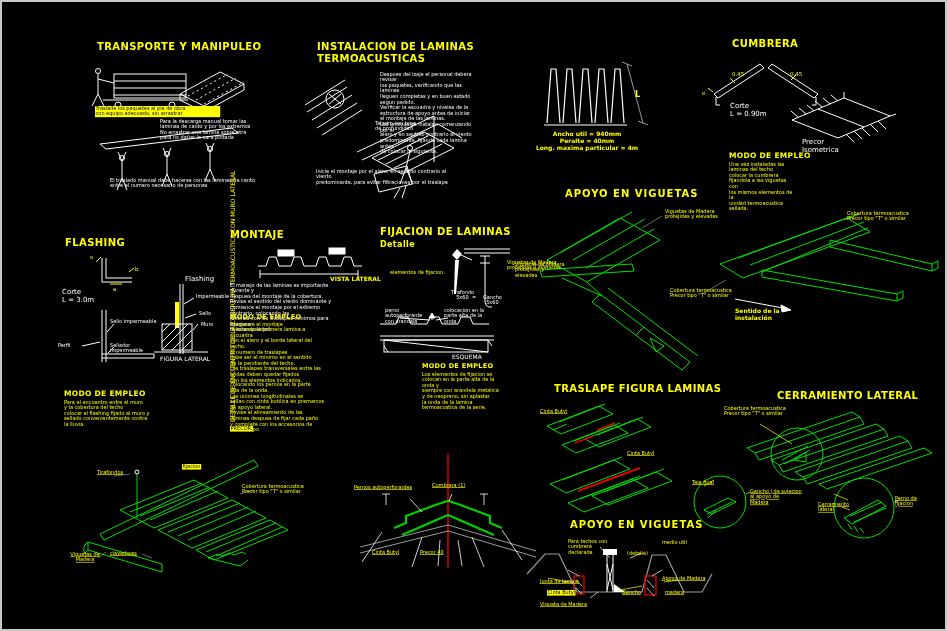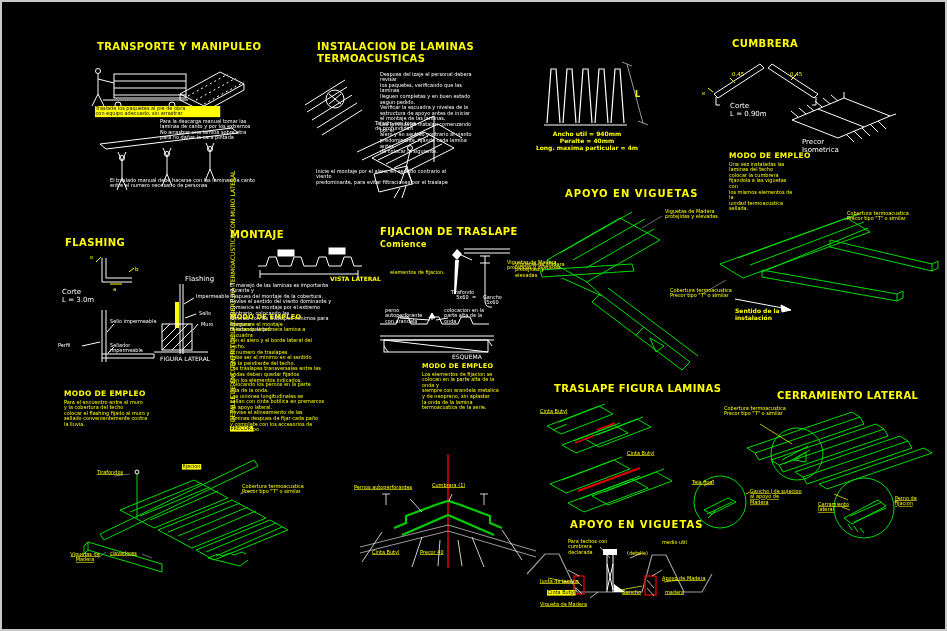--- a/index.html
+++ b/index.html
@@ -358,22 +358,22 @@
 alta de la onda.
 Las uniones longitudinales se
 sellan con cinta butilica en premarcos
 de apoyo lateral.
 Revise el alineamiento de las
 laminas despues de fijar cada paño
 y complete con los accesorios de
 remate tipo</div>
 <div class="lbl hl dense" style="left:228px;top:424px;">PRECOR.</div>
 
-<div class="lbl ttl" style="left:378px;top:224px;">FIJACION DE TRASLAPE</div>
-<div class="lbl ttl" style="left:378px;top:238px;font-size:8px;">Comience</div>
+<div class="lbl ttl" style="left:378px;top:224px;">FIJACION DE LAMINAS</div>
+<div class="lbl ttl" style="left:378px;top:238px;font-size:8px;">Detalle</div>
 <div class="lbl dense" style="left:388px;top:268px;width:90px;">elementos de fijacion.</div>
 <div class="lbl dense" style="left:513px;top:260px;width:80px;">Viguetas de Madera
 protejidas y elevadas</div>
 <div class="lbl wh dense ctr" style="left:448px;top:288px;width:40px;">Tirafondo
 5x60</div>
 <div class="lbl wh dense" style="left:470px;top:293px;">=</div>
 <div class="lbl wh dense ctr" style="left:478px;top:293px;width:40px;">Gancho
 5x60</div>
 <div class="lbl wh dense" style="left:383px;top:306px;width:70px;">perno autoperforante
 con arandela</div>

